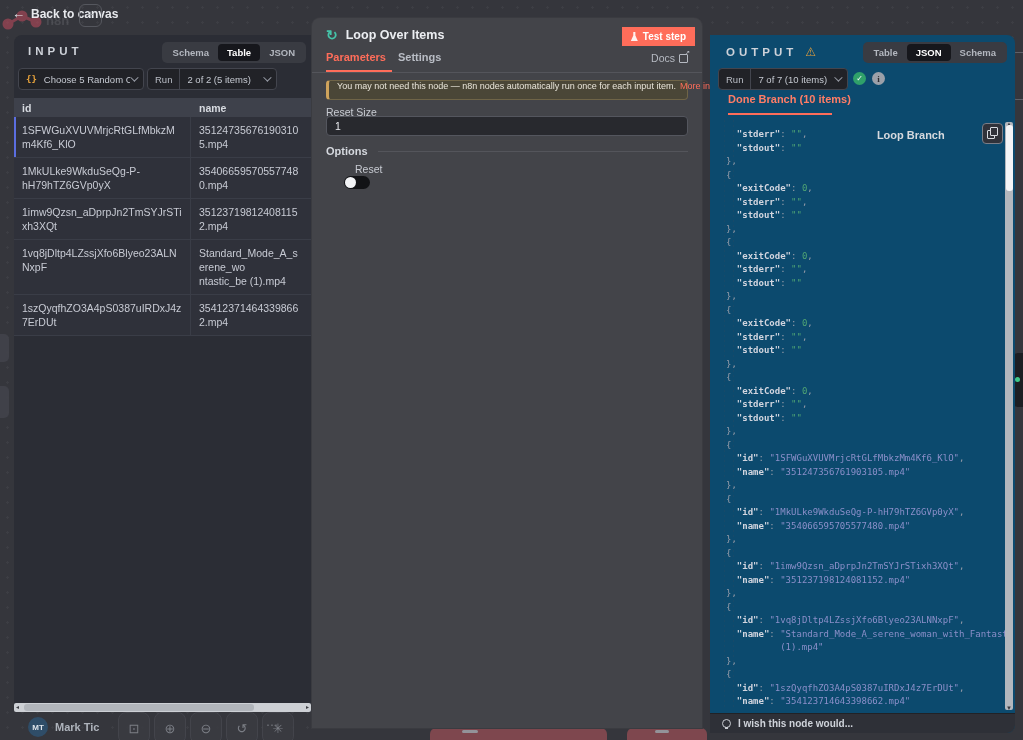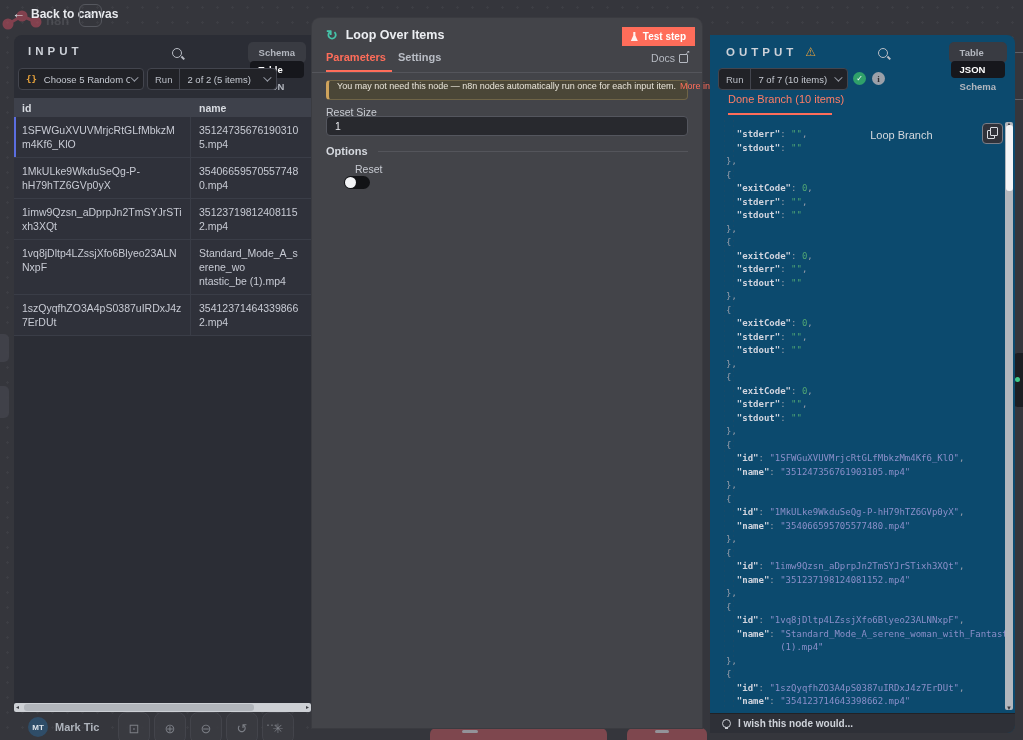--- a/index.html
+++ b/index.html
@@ -29,21 +29,21 @@
           display:flex;align-items:center;justify-content:center;margin-left:20px;}
   .uname{font-size:11px;font-weight:600;color:#aeb3bb;}
   .udots{position:absolute;left:266px;top:718px;color:#74777e;font-size:12px;letter-spacing:1px;}
   
   .panel{position:absolute;box-sizing:border-box;}
   .p-input{left:14px;top:35px;width:298px;height:677px;background:#2b2d35;border-radius:8px 0 0 8px;}
   .p-center{left:312px;top:18px;width:390px;height:710px;background:#434449;border-radius:8px 8px 0 0;box-shadow:0 0 0 1px #3a3b40;}
   .p-output{left:710px;top:35px;width:305px;height:698px;background:#0c4a6e;border-radius:0 8px 8px 0;}
   .ptitle{font-size:11.5px;font-weight:bold;letter-spacing:4px;color:#ced2d9;}
   
-  .seg{position:absolute;display:flex;background:#393b42;border-radius:5px;padding:2px;height:17px;flex-direction:column;}
+  .seg{position:absolute;display:flex;background:#393b42;border-radius:5px;padding:2px;height:17px;}
   .seg span{font-size:9.5px;font-weight:600;color:#b3b7bf;padding:2px 9px;border-radius:4px;line-height:13px;cursor:pointer;}
   .seg span.active{background:#16171c;color:#fff;}
   
   .icon-search{display:inline-block;width:8px;height:8px;border:1.5px solid #b9bdc5;border-radius:50%;position:relative;}
   .icon-search::after{content:"";position:absolute;width:4px;height:1.5px;background:#b9bdc5;transform:rotate(45deg);right:-3.5px;bottom:-1px;}
   .chev{display:inline-block;width:5px;height:5px;border-right:1.5px solid #9a9ea8;border-bottom:1.5px solid #9a9ea8;transform:rotate(45deg) translateY(-2px);}
   .warn-tri{color:#e9a13b;font-size:12px;}
   .check-c{width:13px;height:13px;border-radius:50%;background:#2fa06a;color:#fff;font-size:8px;display:inline-flex;align-items:center;justify-content:center;}
   .info-c{width:13px;height:13px;border-radius:50%;background:#9ba0a9;color:#2c2d32;font-size:9px;font-weight:bold;font-family:"Liberation Serif",serif;display:inline-flex;align-items:center;justify-content:center;}
   
@@ -89,21 +89,21 @@
   .finput{position:absolute;left:14px;top:98px;width:362px;height:20px;box-sizing:border-box;background:#28292e;
           border:1px solid #54565e;border-radius:4px;color:#e8eaee;font-size:10.5px;padding:0 8px;font-family:"Liberation Sans",sans-serif;}
   .opts{position:absolute;left:14px;top:127px;right:14px;display:flex;align-items:center;gap:10px;}
   .opts .ol{font-size:11px;font-weight:bold;color:#d6d9df;}
   .opts .line{flex:1;height:1px;background:#54555b;}
   .toggle{position:absolute;left:32px;top:158px;width:26px;height:13px;background:#121316;border-radius:8px;cursor:pointer;}
   .toggle .knob{position:absolute;left:1px;top:1px;width:11px;height:11px;background:#f2f3f5;border-radius:50%;}
   
   .orun-extra{position:absolute;display:flex;gap:6px;align-items:center;}
   .btabs{position:absolute;top:58px;left:18px;display:flex;gap:26px;}
-  .btab{font-size:11px;font-weight:400;cursor:pointer;}
+  .btab{font-size:11px;font-weight:700;cursor:pointer;}
   .btab.active{color:#ff7d66;}
   .btab.idle{color:#d6d9de;margin-top:36px;}
   .btab-underline{position:absolute;left:18px;top:78px;width:104px;height:2px;background:#ff6d5a;}
   .jsonarea{position:absolute;left:2px;top:85px;width:293px;height:590px;overflow:hidden;}
   .jcode{position:relative;padding:8px 0 0 14px;font-family:"DejaVu Sans Mono",monospace;font-size:9px;line-height:13.5px;
          background-image:linear-gradient(to bottom,transparent 0,transparent 0),
            repeating-linear-gradient(to bottom,#46485230 0 2px,transparent 2px 5px),
            repeating-linear-gradient(to bottom,#46485230 0 2px,transparent 2px 5px);
          background-size:0 0,1px 100%,1px 100%;background-position:0 0,12px 0,21px 0;background-repeat:no-repeat;}
   .jl{white-space:pre;color:#a8acb6;}

